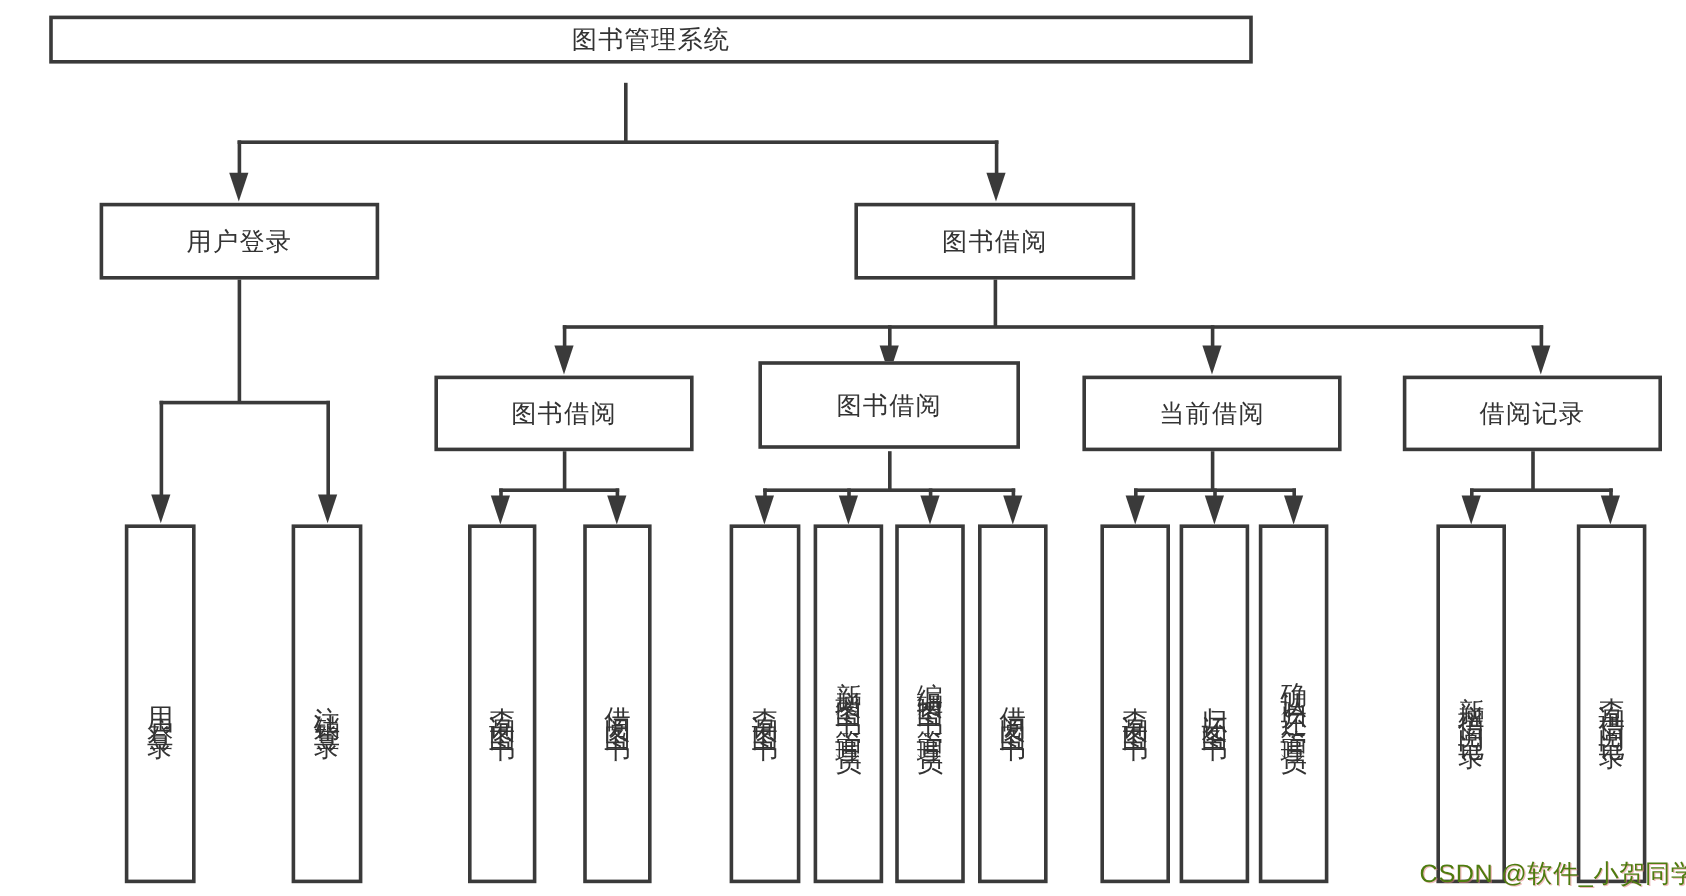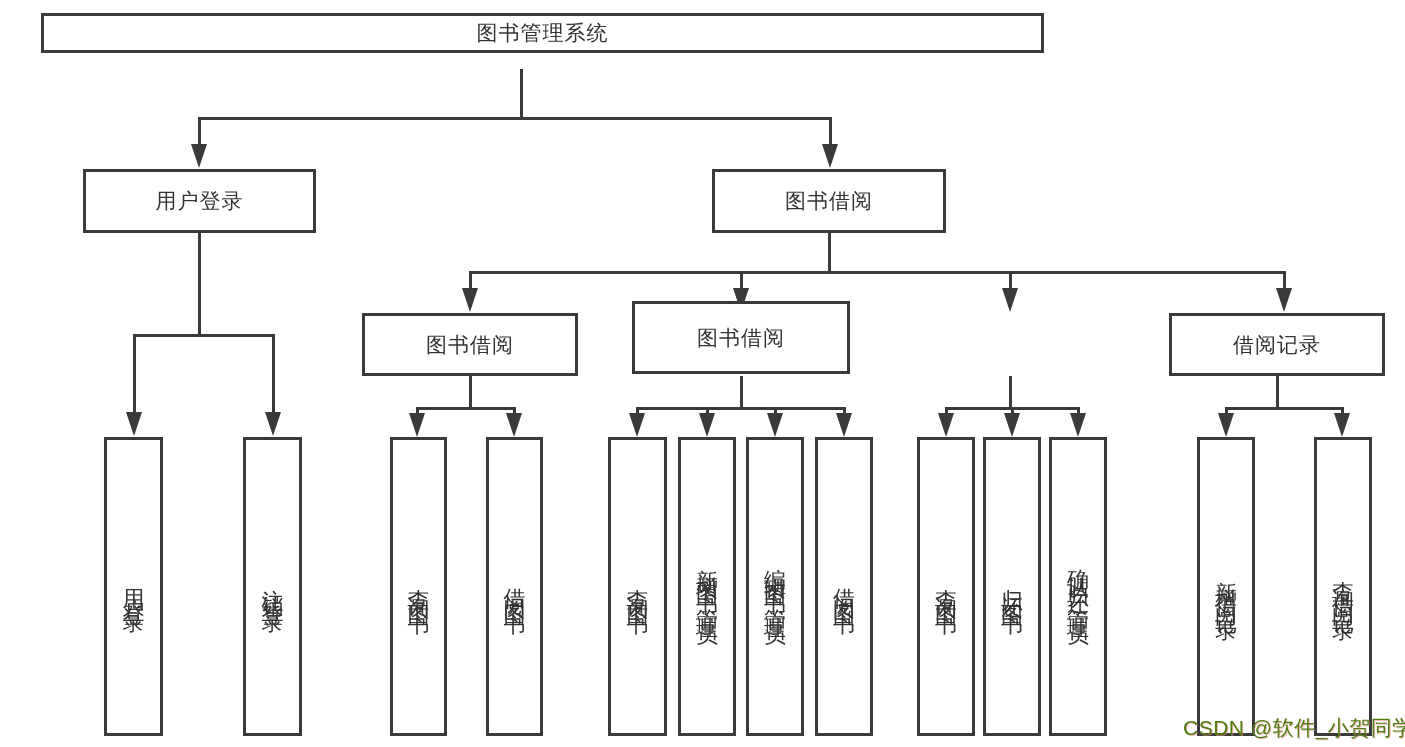--- a/index.html
+++ b/index.html
@@ -68,20 +68,23 @@
   <div class="ln" style="left:1008.5px;top:270.5px;width:3px;height:18px;"></div>
   <div class="ah" style="left:1002px;top:288px;"></div>
   <div class="ln" style="left:1282.5px;top:270.5px;width:3px;height:18px;"></div>
   <div class="ah" style="left:1276px;top:288px;"></div>
 
   <div class="bx h" style="left:362px;top:313px;width:216px;height:63px;">
     <span>图书借阅</span>
   </div>
   <div class="bx h" style="left:632px;top:301px;width:218px;height:73px;">
     <span>图书借阅</span>
+  </div>
+  <div class="bx h" style="left:902px;top:313px;width:216px;height:63px;">
+    <span>当前借阅</span>
   </div>
   <div class="bx h" style="left:1169px;top:313px;width:216px;height:63px;">
     <span>借阅记录</span>
   </div>
 
   <div class="ln" style="left:468.5px;top:376px;width:3px;height:33px;"></div>
   <div class="ln" style="left:415.5px;top:406.5px;width:100px;height:3px;"></div>
   <div class="ln" style="left:415.5px;top:406.5px;width:3px;height:8px;"></div>
   <div class="ah" style="left:409px;top:413px;"></div>
   <div class="ln" style="left:512.5px;top:406.5px;width:3px;height:8px;"></div>

